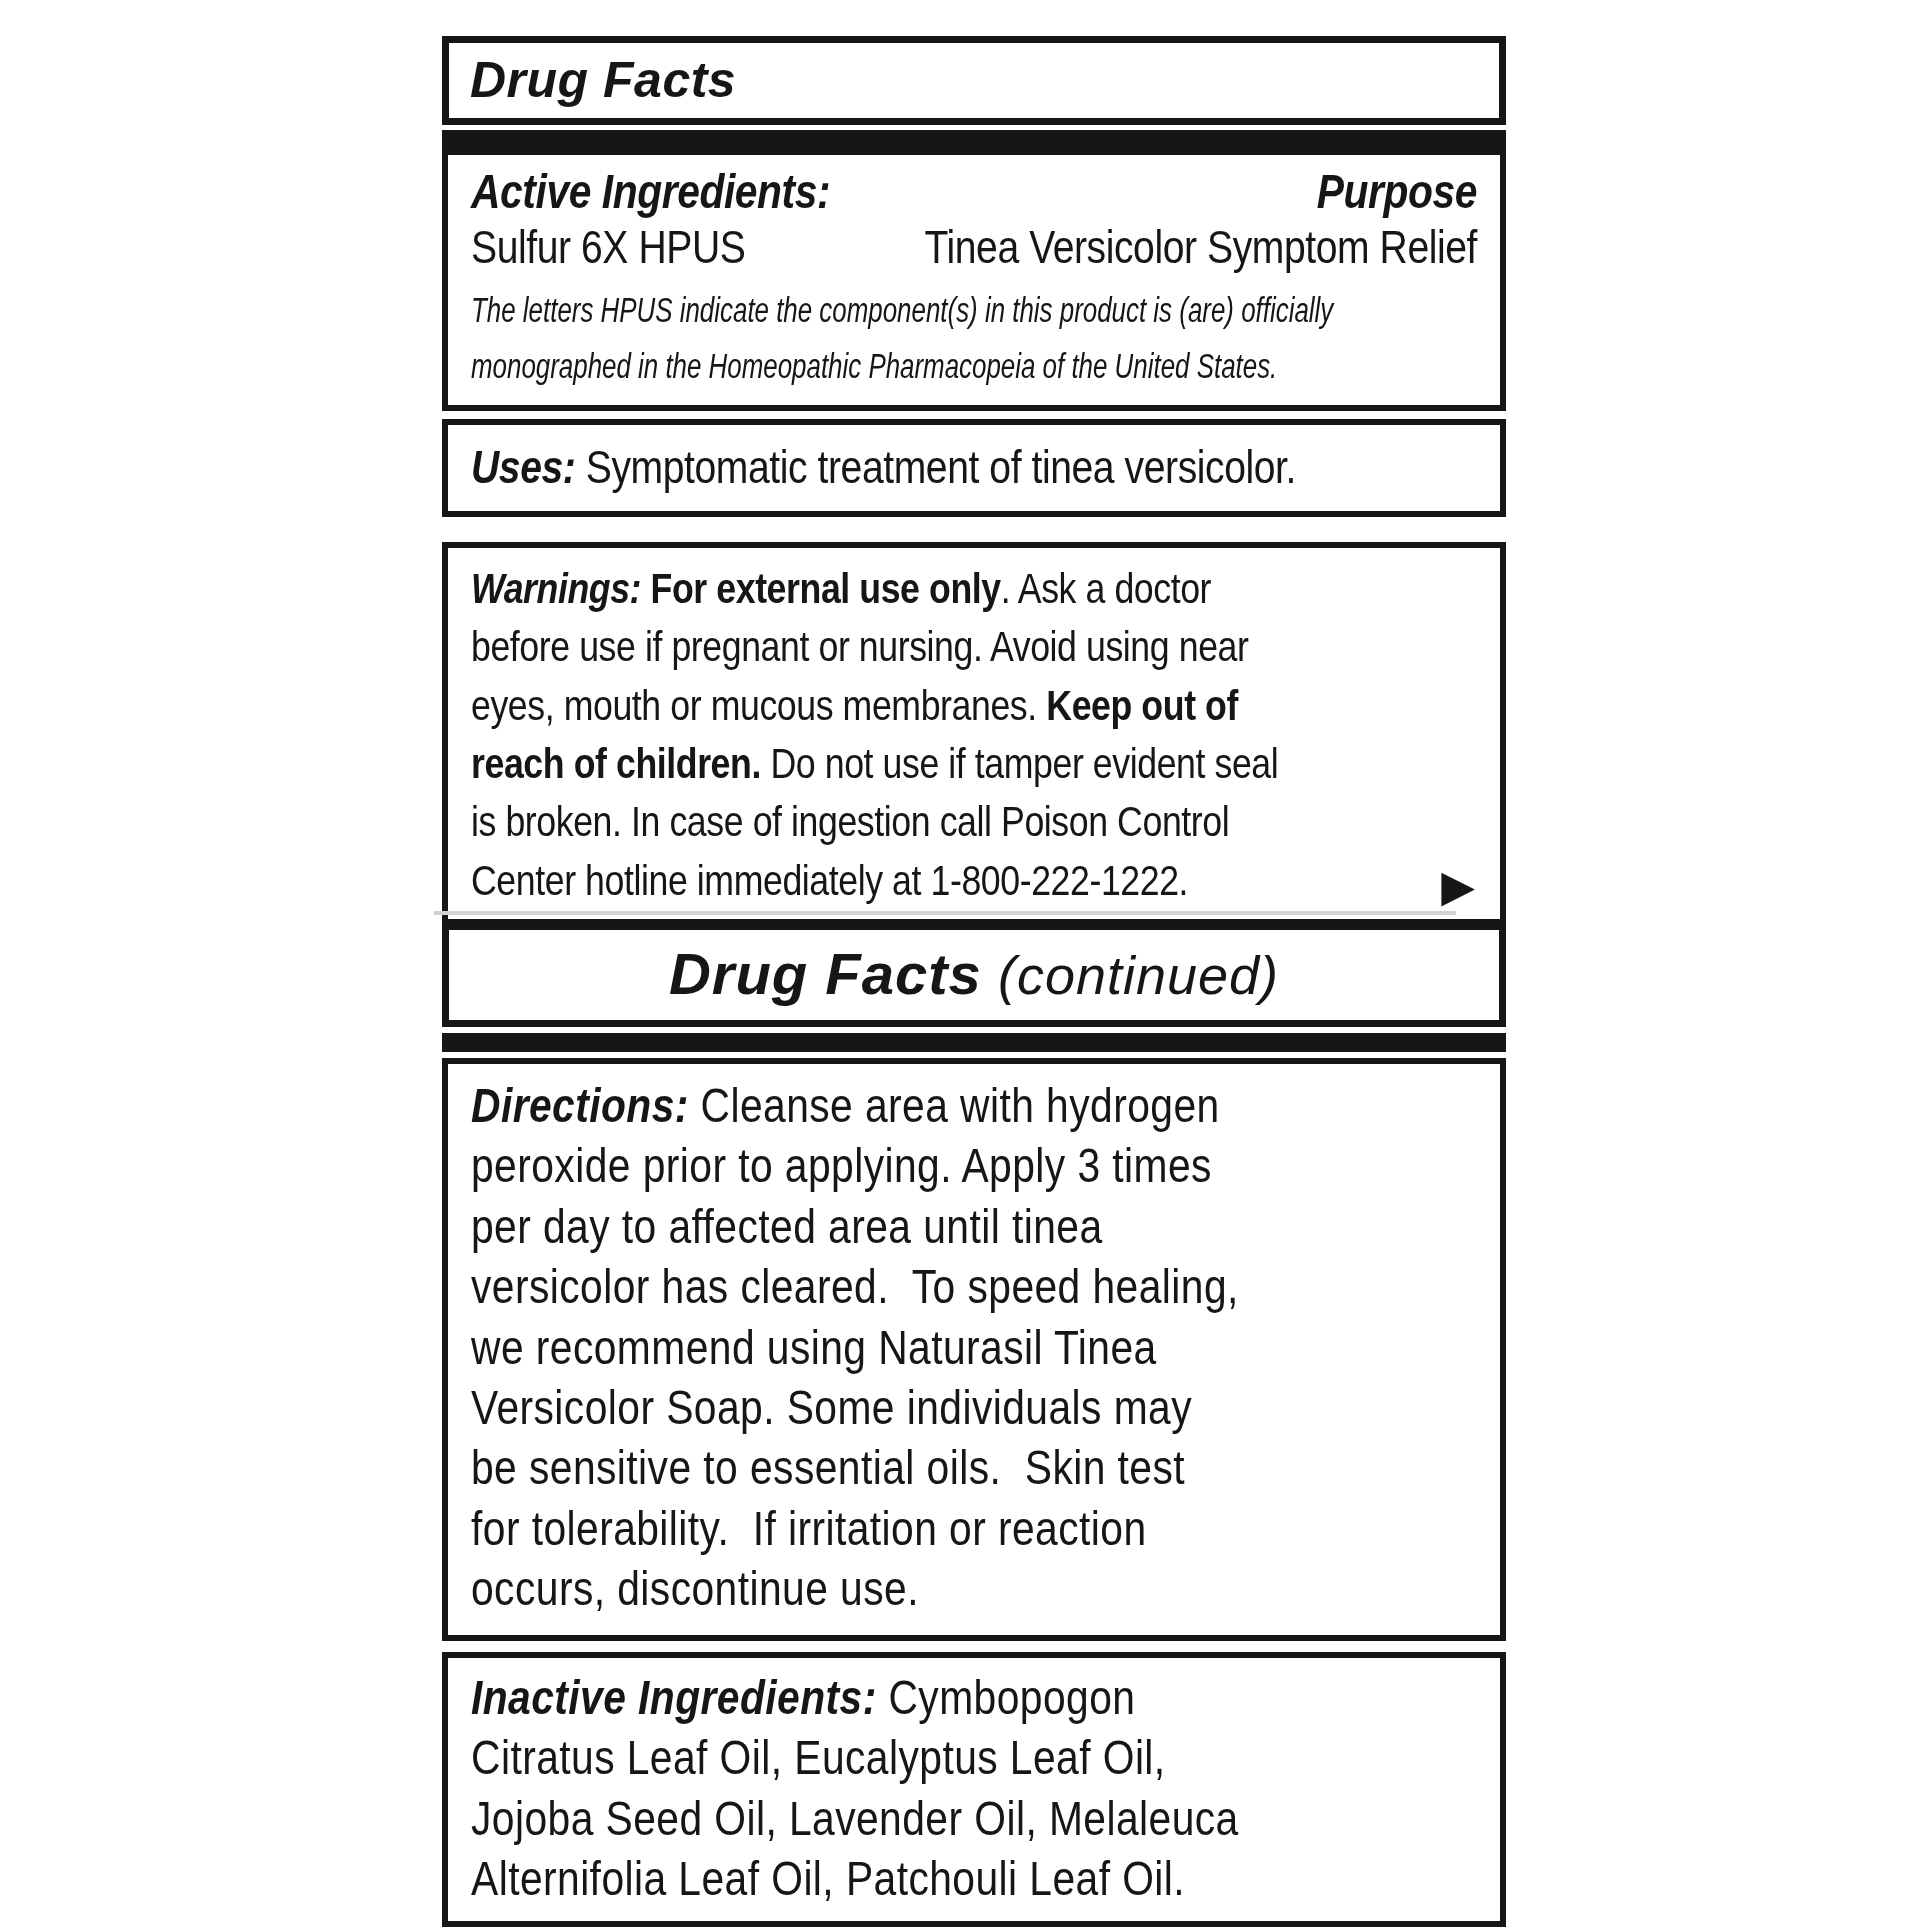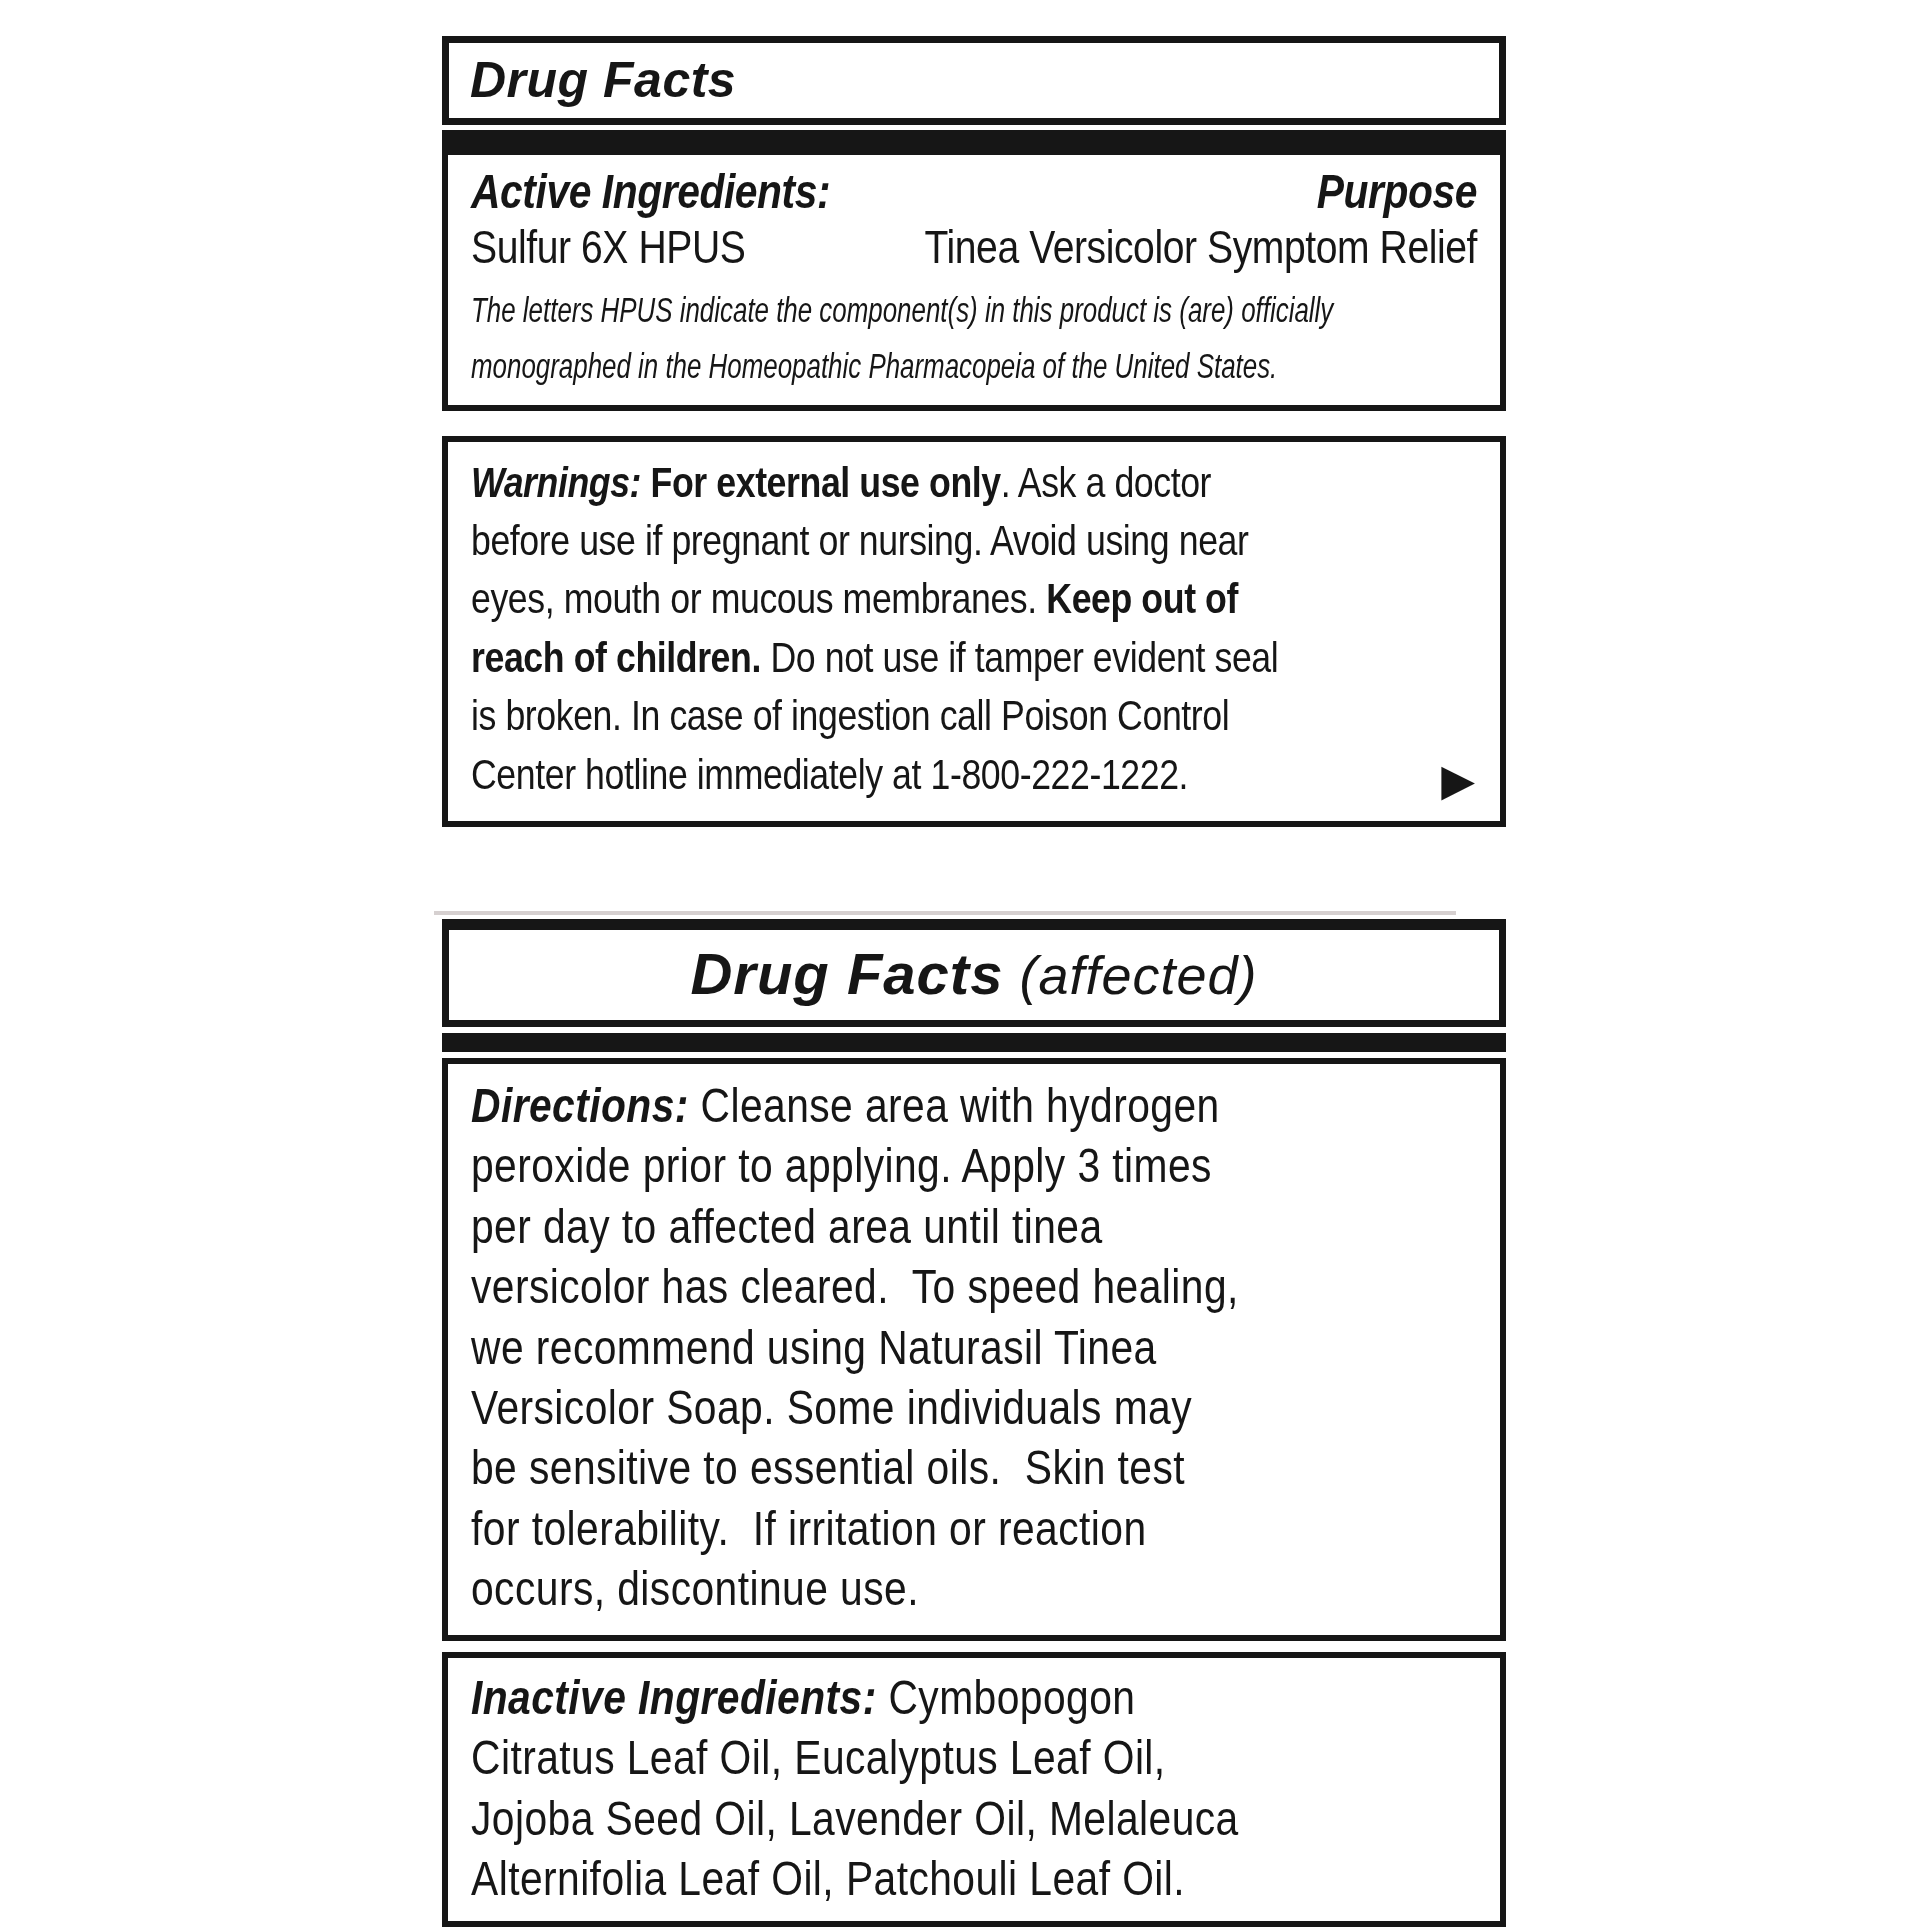--- a/index.html
+++ b/index.html
@@ -83,38 +83,41 @@
       <span class="sec-heading">Purpose</span>
     </div>
     <div class="hdr-row ingredient-row cx85">
       <span>Sulfur 6X HPUS</span>
       <span>Tinea Versicolor Symptom Relief</span>
     </div>
     <div class="hpus-note cx74">The letters HPUS indicate the component(s) in this product is (are) officially
 monographed in the Homeopathic Pharmacopeia of the United States.</div>
   </div>
 
+  <div class="box uses-box">
+    <div class="flow-text uses-text cx85"><span class="seg-bold-italic">Uses: </span><span class="seg-regular">Symptomatic treatment of tinea versicolor.</span></div>
+  </div>
 
   <div class="box warnings-box">
     <div class="flow-text warnings-text cx85"><span class="seg-bold-italic">Warnings: </span><span class="seg-bold">For external use only</span><span class="seg-regular">. Ask a doctor
 before use if pregnant or nursing. Avoid using near
 eyes, mouth or mucous membranes. </span><span class="seg-bold">Keep out of
 reach of children.</span><span class="seg-regular"> Do not use if tamper evident seal
 is broken. In case of ingestion call Poison Control
 Center hotline immediately at 1-800-222-1222.</span></div>
     <span class="continue-arrow">▶</span>
   </div>
 
 </div>
 
 <div class="separator-line"></div>
 
 <div class="panel" id="panel-bottom">
 
-  <div class="box title-box2"><span class="title2-main">Drug Facts</span><span class="title2-suffix"> (affected)</span></div>
+  <div class="box title-box2"><span class="title2-main">Drug Facts</span><span class="title2-suffix"> (continued)</span></div>
 
   <div class="bar bar-bottom"></div>
 
   <div class="box directions-box">
     <div class="p2-text cx85"><span class="seg-bold-italic">Directions: </span><span class="seg-regular">Cleanse area with hydrogen
 peroxide prior to applying. Apply 3 times
 per day to affected area until tinea
 versicolor has cleared.  To speed healing,
 we recommend using Naturasil Tinea
 Versicolor Soap. Some individuals may

